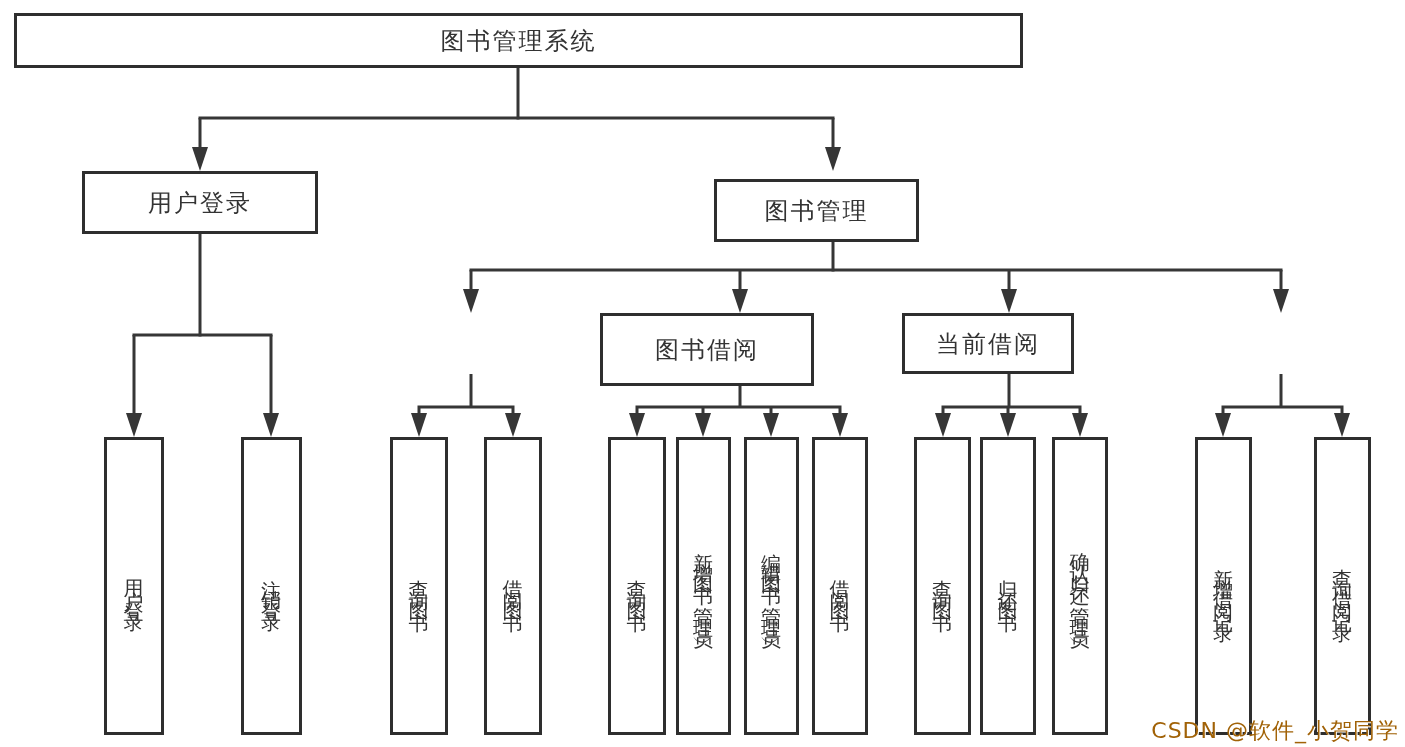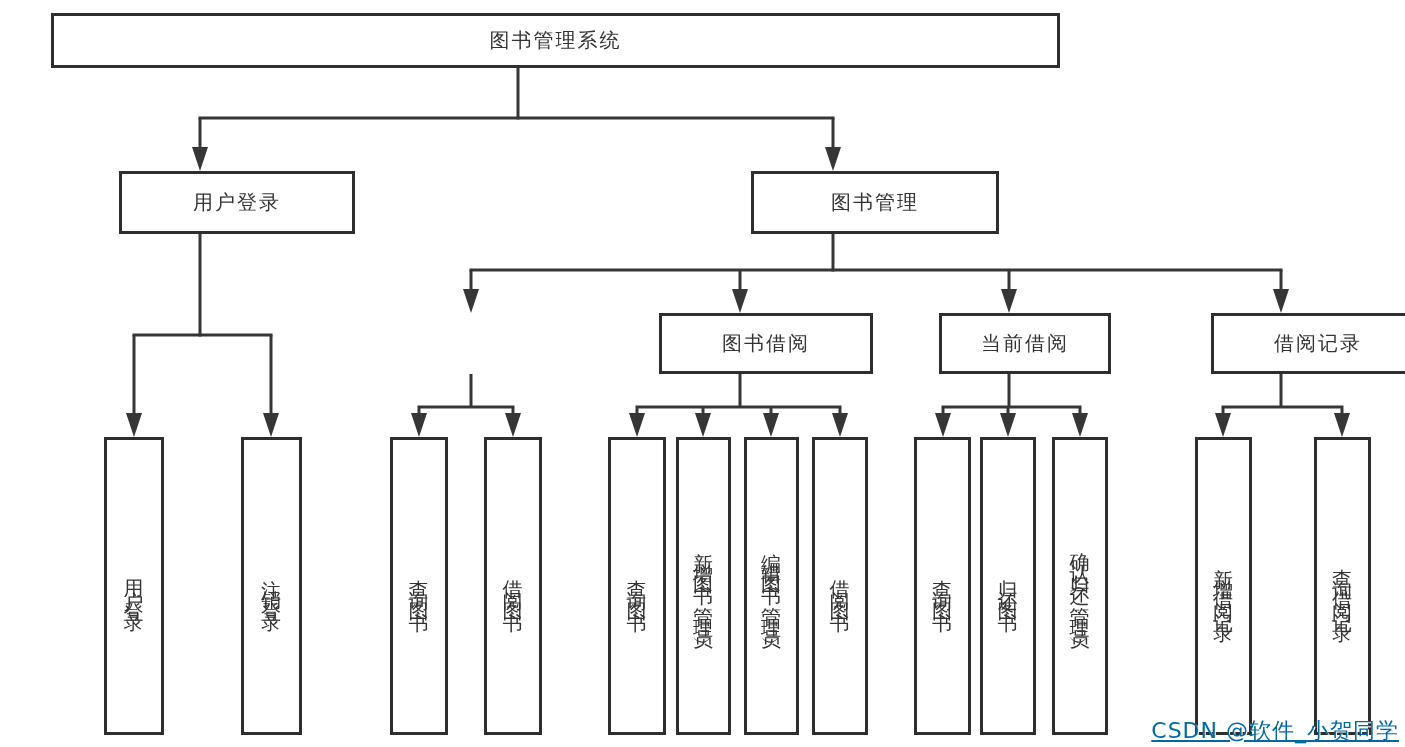--- a/index.html
+++ b/index.html
@@ -14,39 +14,38 @@
   .node {
     position:absolute;
     box-sizing:border-box;
     border:3px solid #2e2e2e;
     background:#ffffff;
     color:#333333;
     display:flex;
     align-items:center;
     justify-content:center;
   }
-  .hnode { font-size:20px; letter-spacing:2px; white-space:nowrap;margin-left:37px; }
+  .hnode { font-size:24px; letter-spacing:2px; white-space:nowrap; }
   .vnode {
     top:437px; height:298px;
     font-size:20px;
     writing-mode:vertical-rl;
     text-orientation:mixed;
     letter-spacing:11px;
     line-height:1;
   }
   .watermark {
     position:absolute;
     right:6px; bottom:1px;
     font-size:22px;
     letter-spacing:1px;
-    color:#0369a1;
+    color:#a16207;
     text-shadow:1px 1px 0 #ffffff;
     z-index:5;
     white-space:nowrap;
-    text-decoration:underline;
   }
 </style>
 </head>
 <body>
 
 <div class="canvas">
 
   <svg class="connectors" width="1405" height="747" viewBox="0 0 1405 747">
     <g stroke="#363636" stroke-width="3" fill="none">
       <path d="M518 68 V119.5"></path>
@@ -82,25 +81,24 @@
       <polygon points="1000,413 1016,413 1008,437"></polygon>
       <polygon points="1072,413 1088,413 1080,437"></polygon>
       <polygon points="1215,413 1231,413 1223,437"></polygon>
       <polygon points="1334,413 1350,413 1342,437"></polygon>
     </g>
   </svg>
 
   <div class="node hnode" style="left:14px;top:13px;width:1009px;height:55px">图书管理系统</div>
 
   <div class="node hnode" style="left:82px;top:171px;width:236px;height:63px">用户登录</div>
-  <div class="node hnode" style="left:714px;top:171px;width:248px;height:63px">图书管理</div>
+  <div class="node hnode" style="left:714px;top:179px;width:205px;height:63px">图书管理</div>
 
-  <div class="node hnode" style="left:622px;top:313px;width:214px;height:61px">图书借阅</div>
+  <div class="node hnode" style="left:600px;top:313px;width:214px;height:73px">图书借阅</div>
   <div class="node hnode" style="left:902px;top:313px;width:172px;height:61px">当前借阅</div>
-  <div class="node hnode" style="left:1174px;top:313px;width:214px;height:61px">借阅记录</div>
 
   <div class="node vnode" style="left:104px;width:60px">用户登录</div>
   <div class="node vnode" style="left:241px;width:61px">注销登录</div>
 
   <div class="node vnode" style="left:390px;width:58px">查询图书</div>
   <div class="node vnode" style="left:484px;width:58px">借阅图书</div>
 
   <div class="node vnode" style="left:608px;width:58px">查询图书</div>
   <div class="node vnode" style="left:676px;width:55px">新增图书（管理员）</div>
   <div class="node vnode" style="left:744px;width:55px">编辑图书（管理员）</div>

